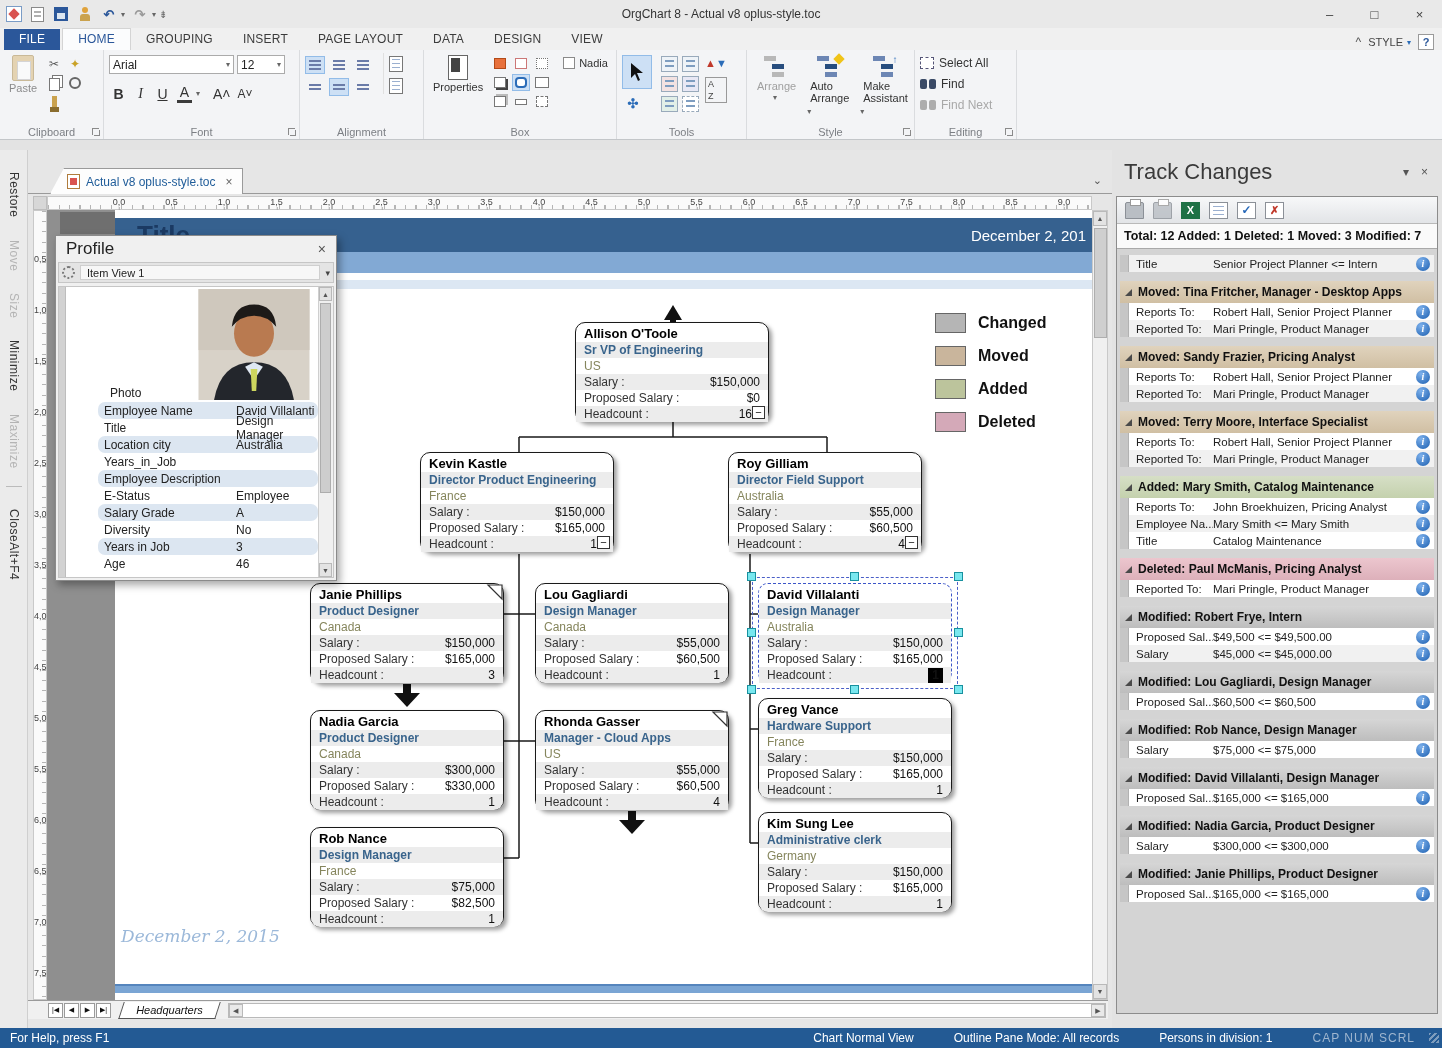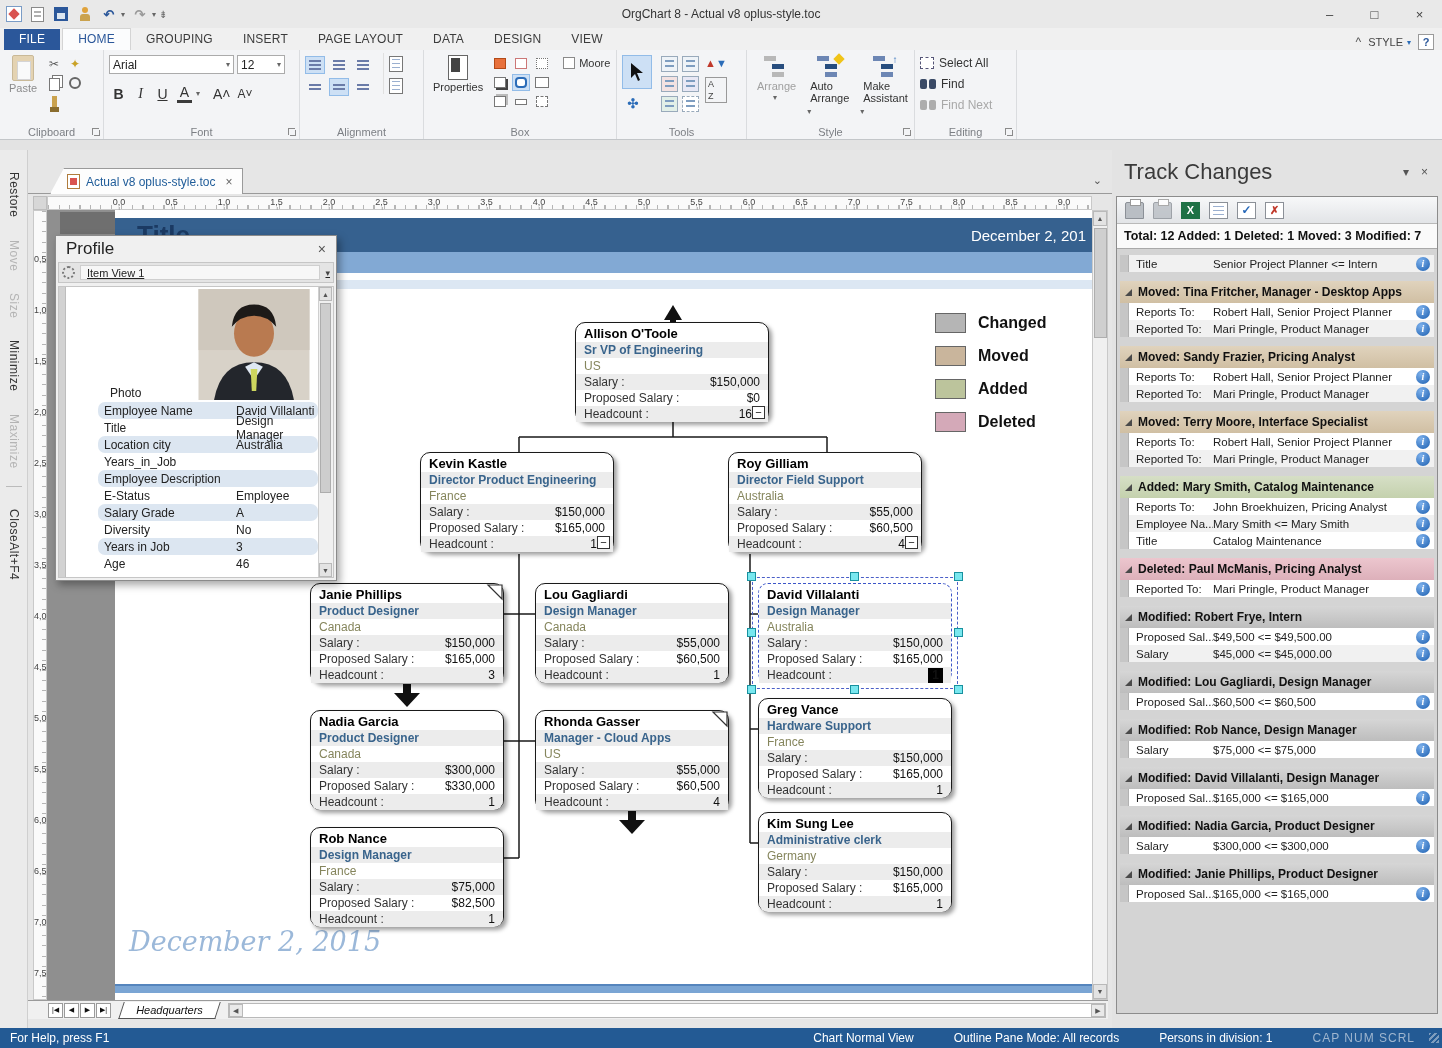--- a/index.html
+++ b/index.html
@@ -118,21 +118,21 @@
   .vruler .rl { position:absolute; left:0; font-size:9px; color:#444; transform:translateY(-50%); }
 
   .canvas { position:absolute; left:19px; top:60px; width:1045px; height:790px; background:#8f8f8f; overflow:hidden; }
   .cv-darkblock { position:absolute; left:13px; top:2px; width:55px; height:22px; background:#6f6f6f; }
   .page { position:absolute; left:68px; top:0; width:977px; height:790px; background:#fff; }
   .banner { position:absolute; left:0; top:8px; width:977px; height:34px; background:#36618f; display:flex; align-items:center; }
   .banner .ptitle { font-size:26px; font-weight:bold; color:#1b3a63; padding-left:22px; }
   .banner .pdate { margin-left:auto; color:#fff; font-size:15px; padding-right:6px; white-space:nowrap; }
   .band1 { position:absolute; left:0; top:42px; width:977px; height:21px; background:#82a9d4; }
   .band2 { position:absolute; left:0; top:70px; width:977px; height:9px; background:#dce7f3; }
-  .footer-script { position:absolute; left:14px; top:716px; font-family:"DejaVu Serif", serif; font-style:italic; font-size:27px; color:#9bb8d9; }
+  .footer-script { position:absolute; left:6px; top:716px; font-family:"DejaVu Serif", serif; font-style:italic; font-size:17px; color:#9bb8d9; }
   .footer-band { position:absolute; left:0; top:774px; width:977px; height:9px; background:#7aa5d4; border-top:2px solid #5585bd; }
 
   svg.connectors { position:absolute; left:0; top:0; width:1045px; height:790px; }
 
   .orgbox { position:absolute; width:194px; height:100px; background:#fff; border:1.6px solid #1a1a1a; border-radius:10px; box-shadow:3px 3px 4px rgba(0,0,0,.38); font-size:12px; }
   .orgbox .ob-name { font-weight:bold; font-size:13px; padding:3px 8px 1px; color:#000; white-space:nowrap; overflow:hidden; border-radius:9px 9px 0 0; }
   .orgbox .ob-title { font-weight:bold; color:#39648c; background:#ececec; padding:1px 8px 0; height:16px; white-space:nowrap; overflow:hidden; }
   .orgbox .ob-loc { color:#85855c; padding:1px 8px 0; height:16px; }
   .orgbox .ob-row { display:flex; justify-content:space-between; padding:1px 8px 0; height:16px; color:#333; }
   .orgbox .ob-row.shade { background:#ececec; }
@@ -159,21 +159,21 @@
   .sheettab { height:17px; background:#fff; border:1px solid #555; border-top:none; transform:skewX(-18deg); margin-left:10px; padding:0 14px; display:flex; align-items:center; }
   .sheettab span { transform:skewX(18deg); font-size:11px; font-style:italic; color:#111; }
   .hscroll { flex:1; height:15px; margin:0 2px 0 10px; background:#fff; border:1px solid #b9b9b9; position:relative; }
   .hscroll .sb { position:absolute; top:0; width:14px; height:13px; background:#e9e9e9; border:1px solid #b9b9b9; font-size:7px; color:#555; text-align:center; line-height:12px; }
 
   
   .profile { position:absolute; left:27px; top:85px; width:282px; height:346px; background:#f0f0f0; border:1px solid #8a8a8a; box-shadow:3px 4px 8px rgba(0,0,0,.35); z-index:50; }
   .pf-head { height:26px; display:flex; align-items:center; padding:0 10px; }
   .pf-head .pt { font-size:17px; color:#222; }
   .pf-head .px { margin-left:auto; color:#555; font-size:14px; }
-  .pf-tool { height:21px; margin:0 2px; background:#e4e4e4; border:1px solid #c6c6c6; display:flex; align-items:center; gap:5px; padding:0 3px;text-decoration:underline; }
+  .pf-tool { height:21px; margin:0 2px; background:#e4e4e4; border:1px solid #c6c6c6; display:flex; align-items:center; gap:5px; padding:0 3px; }
   .gear { width:13px; height:13px; border-radius:50%; border:2px dotted #777; }
   .pf-viewbox { flex:1; height:15px; background:#f7f7f7; border:1px solid #cfcfcf; font-size:11px; display:flex; align-items:center; padding:0 6px; color:#222; }
   .pf-tool .pfdrop { font-size:9px; color:#444; }
   .pf-body { position:absolute; left:2px; top:50px; right:2px; bottom:2px; background:#fff; border:1px solid #c6c6c6; display:flex; }
   .pf-gutter { width:7px; background:#d2d2d2; border-right:1px solid #bdbdbd; }
   .pf-rows { flex:1; overflow:hidden;margin-left:32px; }
   .pf-row { display:flex; height:17px; font-size:12px; align-items:center; }
   .pf-row.alt { background:#dce6f1;border-radius:7px; }
   .pf-row .pl { width:138px; padding-left:6px; color:#222; }
   .pf-row .pv { flex:1; color:#222; }
@@ -386,21 +386,21 @@
         <span class="bx">
             <span class="sq" style="height:6px;"></span>
           </span>
         <span class="bx dash">
             <span class="sq"></span>
           </span>
       </div>
     </div>
     <div class="hide-check" style="margin-left:8px; margin-top:4px;">
       <span class="checkbox"></span>
-      <span>Moore</span>
+      <span>Nadia</span>
     </div>
     <div class="glabel">Box</div>
   </div>
 
   <div class="rgroup" style="width:130px;">
     <div style="display:flex; flex-direction:column; gap:3px; padding-top:2px;">
       <span class="cursor-big">
         <svg width="16" height="20" viewBox="0 0 16 20">
             <polygon points="2,1 2,16 6,12 9,19 11,18 8,11 14,11" fill="#111"></polygon>
           </svg>

